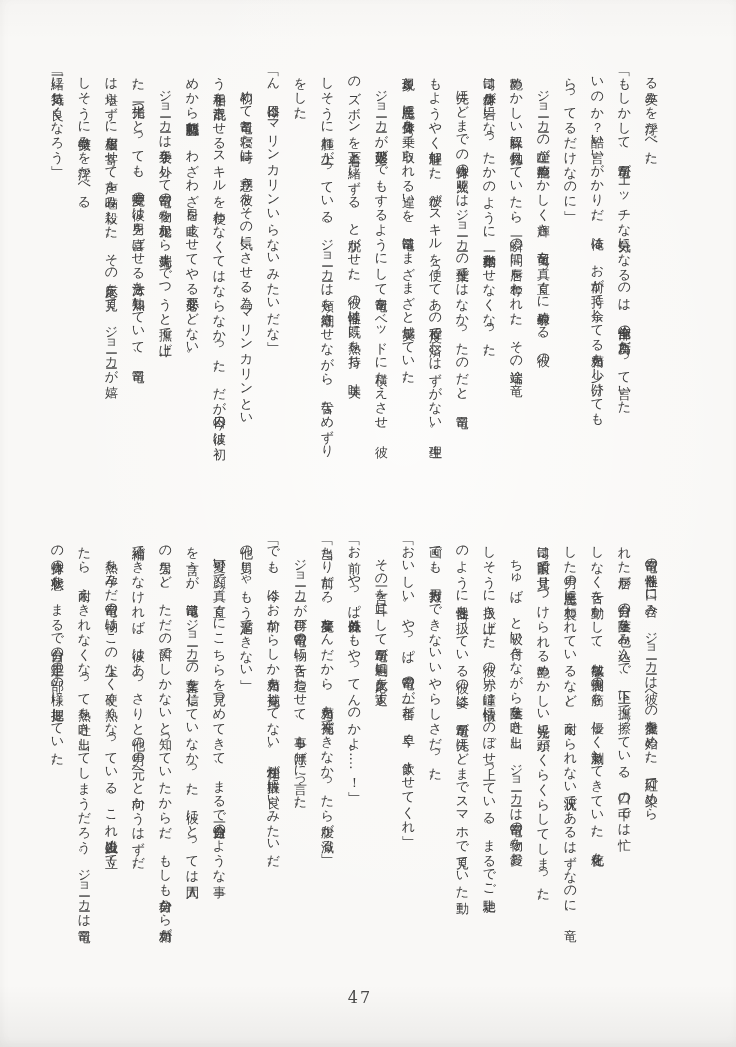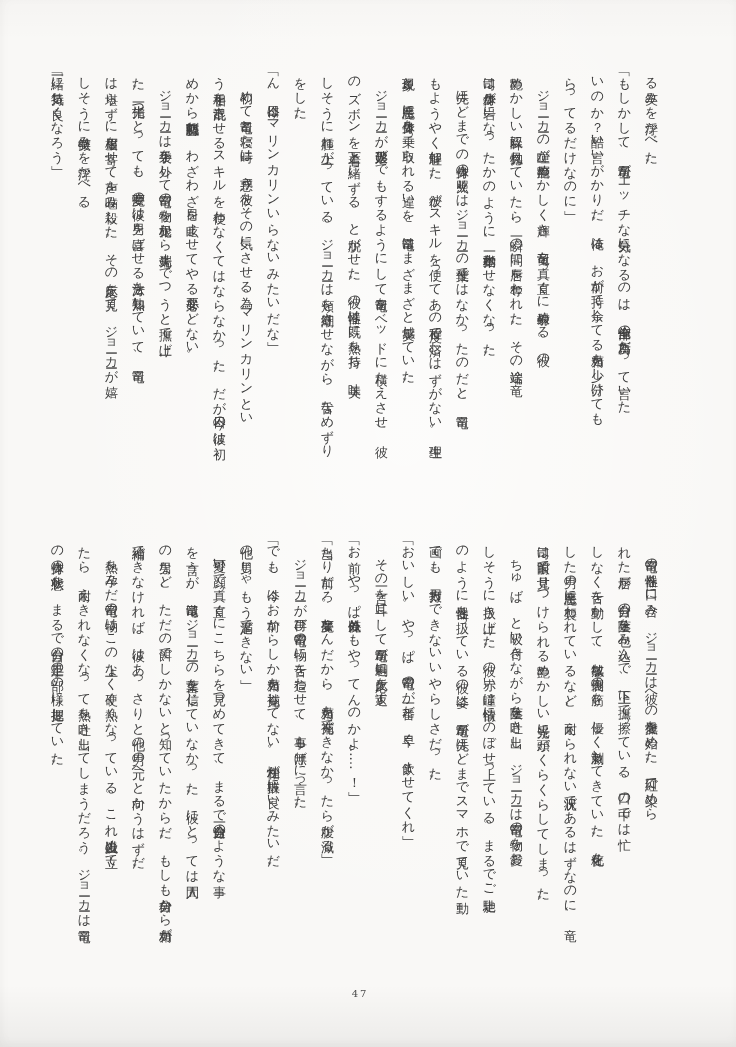--- a/index.html
+++ b/index.html
@@ -38,21 +38,21 @@
     white-space: nowrap;
   }
   .tblock-top { top: 68px; }
   .tblock-bottom { top: 537px; }
   .pageno {
     position: absolute;
     top: 988px;
     left: 332px;
     width: 56px;
     text-align: center;
-    font-size: 10px;
+    font-size: 16px;
     letter-spacing: 2px;
     color: #4a4a4a;
   }
 </style>
 </head>
 <body>
 
 <div class="page">
   <section class="tblock tblock-top">
       <p>る笑みを浮かべた。</p>

